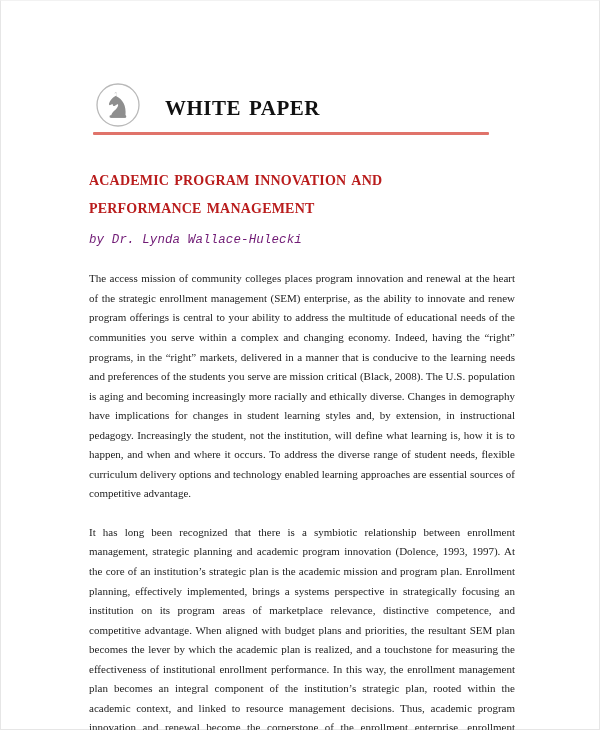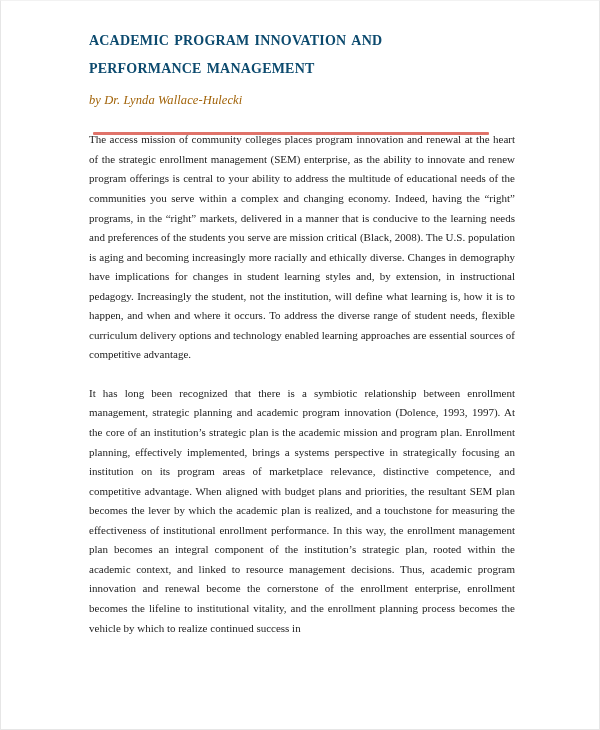--- a/index.html
+++ b/index.html
@@ -84,31 +84,31 @@
   .doc-title {
     margin: 0;
     padding: 0;
     font-family: "Liberation Serif", serif;
     font-weight: bold;
     font-size: 19.5px;
     line-height: 1.42;
     font-variant: small-caps;
     text-transform: lowercase;
     letter-spacing: 0.2px;
-    color: #0c4a6e;
+    color: #b91c1c;
     width: 400px;
   }
   .title-block { margin-top: 24px; }
 
   .byline {
     margin: 13px 0 0 0;
-    font-family: Liberation Serif, serif;
+    font-family: Liberation Mono, monospace;
     font-style: italic;
     font-size: 12.5px;
-    color: #a16207;
+    color: #701a75;
     letter-spacing: 0.1px;
   }
 
   
   .body-copy { margin-top: 22px; }
 
   .para {
     margin: 0 0 0 0;
     font-family: "Liberation Serif", serif;
     font-size: 11px;
@@ -121,20 +121,43 @@
   }
   .para + .para { margin-top: 19px; }
 </style>
 </head>
 <body>
 
 <div class="page">
 
   <div class="content">
 
+    <div class="masthead">
+      <div class="logo-mark">
+        <svg viewBox="0 0 46 46" xmlns="http://www.w3.org/2000/svg">
+          <circle cx="23" cy="23" r="21" fill="#ffffff" stroke="#b9b9b9" stroke-width="1.3"></circle>
+          <path d="M21.6 10.4c-0.5 1.4-0.3 2.3 0.3 3.1
+                   -1.8 0.6-3.6 1.7-5.2 3.4
+                   -1.5 1.6-2.4 3.3-2.7 4.9
+                   -0.2 1.1 0.5 1.6 1.3 1.2
+                   l2.2-1.1 0.5 1.5c0.2 0.6 0.9 0.8 1.5 0.5
+                   l2.4-1.4c0.7-0.4 1.4 0.1 1.2 0.9
+                   -0.5 2.1-1.9 3.6-3.6 5.0
+                   -1.9 1.5-3.0 3.1-3.3 5.2
+                   l-0.3 2.1h14.4l0.2-2.6
+                   c0.4-4.6-0.2-8.6-1.9-11.9
+                   -1.7-3.3-4.2-5.6-7.3-7.0
+                   0.5-0.9 0.4-1.9-0.2-3.0
+                   -0.2-0.4-0.4-0.6-0.7-0.6
+                   -0.3 0-0.6 0.3-0.8 0.8z" fill="#8e8e8e"></path>
+          <rect x="14.6" y="33.2" width="16.6" height="2.6" rx="0.8" fill="#8e8e8e"></rect>
+        </svg>
+      </div>
+      <div class="masthead-title">White Paper</div>
+    </div>
 
     <div class="title-block">
       <h1 class="doc-title">Academic Program Innovation And Performance Management</h1>
       <p class="byline">by Dr. Lynda Wallace-Hulecki</p>
     </div>
 
     <div class="body-copy">
       <p class="para">The access mission of community colleges places program innovation and renewal at the heart of the strategic enrollment management (SEM) enterprise, as the ability to innovate and renew program offerings is central to your ability to address the multitude of educational needs of the communities you serve within a complex and changing economy.  Indeed, having the “right” programs, in the “right” markets, delivered in a manner that is conducive to the learning needs and preferences of the students you serve are mission critical (Black, 2008). The U.S. population is aging and becoming increasingly more racially and ethically diverse. Changes in demography have implications for changes in student learning styles and, by extension, in instructional pedagogy. Increasingly the student, not the institution, will define what learning is, how it is to happen, and when and where it occurs. To address the diverse range of student needs, flexible curriculum delivery options and technology enabled learning approaches are essential sources of competitive advantage.</p>
       <p class="para">It has long been recognized that there is a symbiotic relationship between enrollment management, strategic planning and academic program innovation (Dolence, 1993, 1997). At the core of an institution’s strategic plan is the academic mission and program plan. Enrollment planning, effectively implemented, brings a systems perspective in strategically focusing an institution on its program areas of marketplace relevance, distinctive competence, and competitive advantage. When aligned with budget plans and priorities, the resultant SEM plan becomes the lever by which the academic plan is realized, and a touchstone for measuring the effectiveness of institutional enrollment performance. In this way, the enrollment management plan becomes an integral component of the institution’s strategic plan, rooted within the academic context, and linked to resource management decisions. Thus, academic program innovation and renewal become the cornerstone of the enrollment enterprise, enrollment becomes the lifeline to institutional vitality, and the enrollment planning process becomes the vehicle by which to realize continued success in</p>
     </div>

